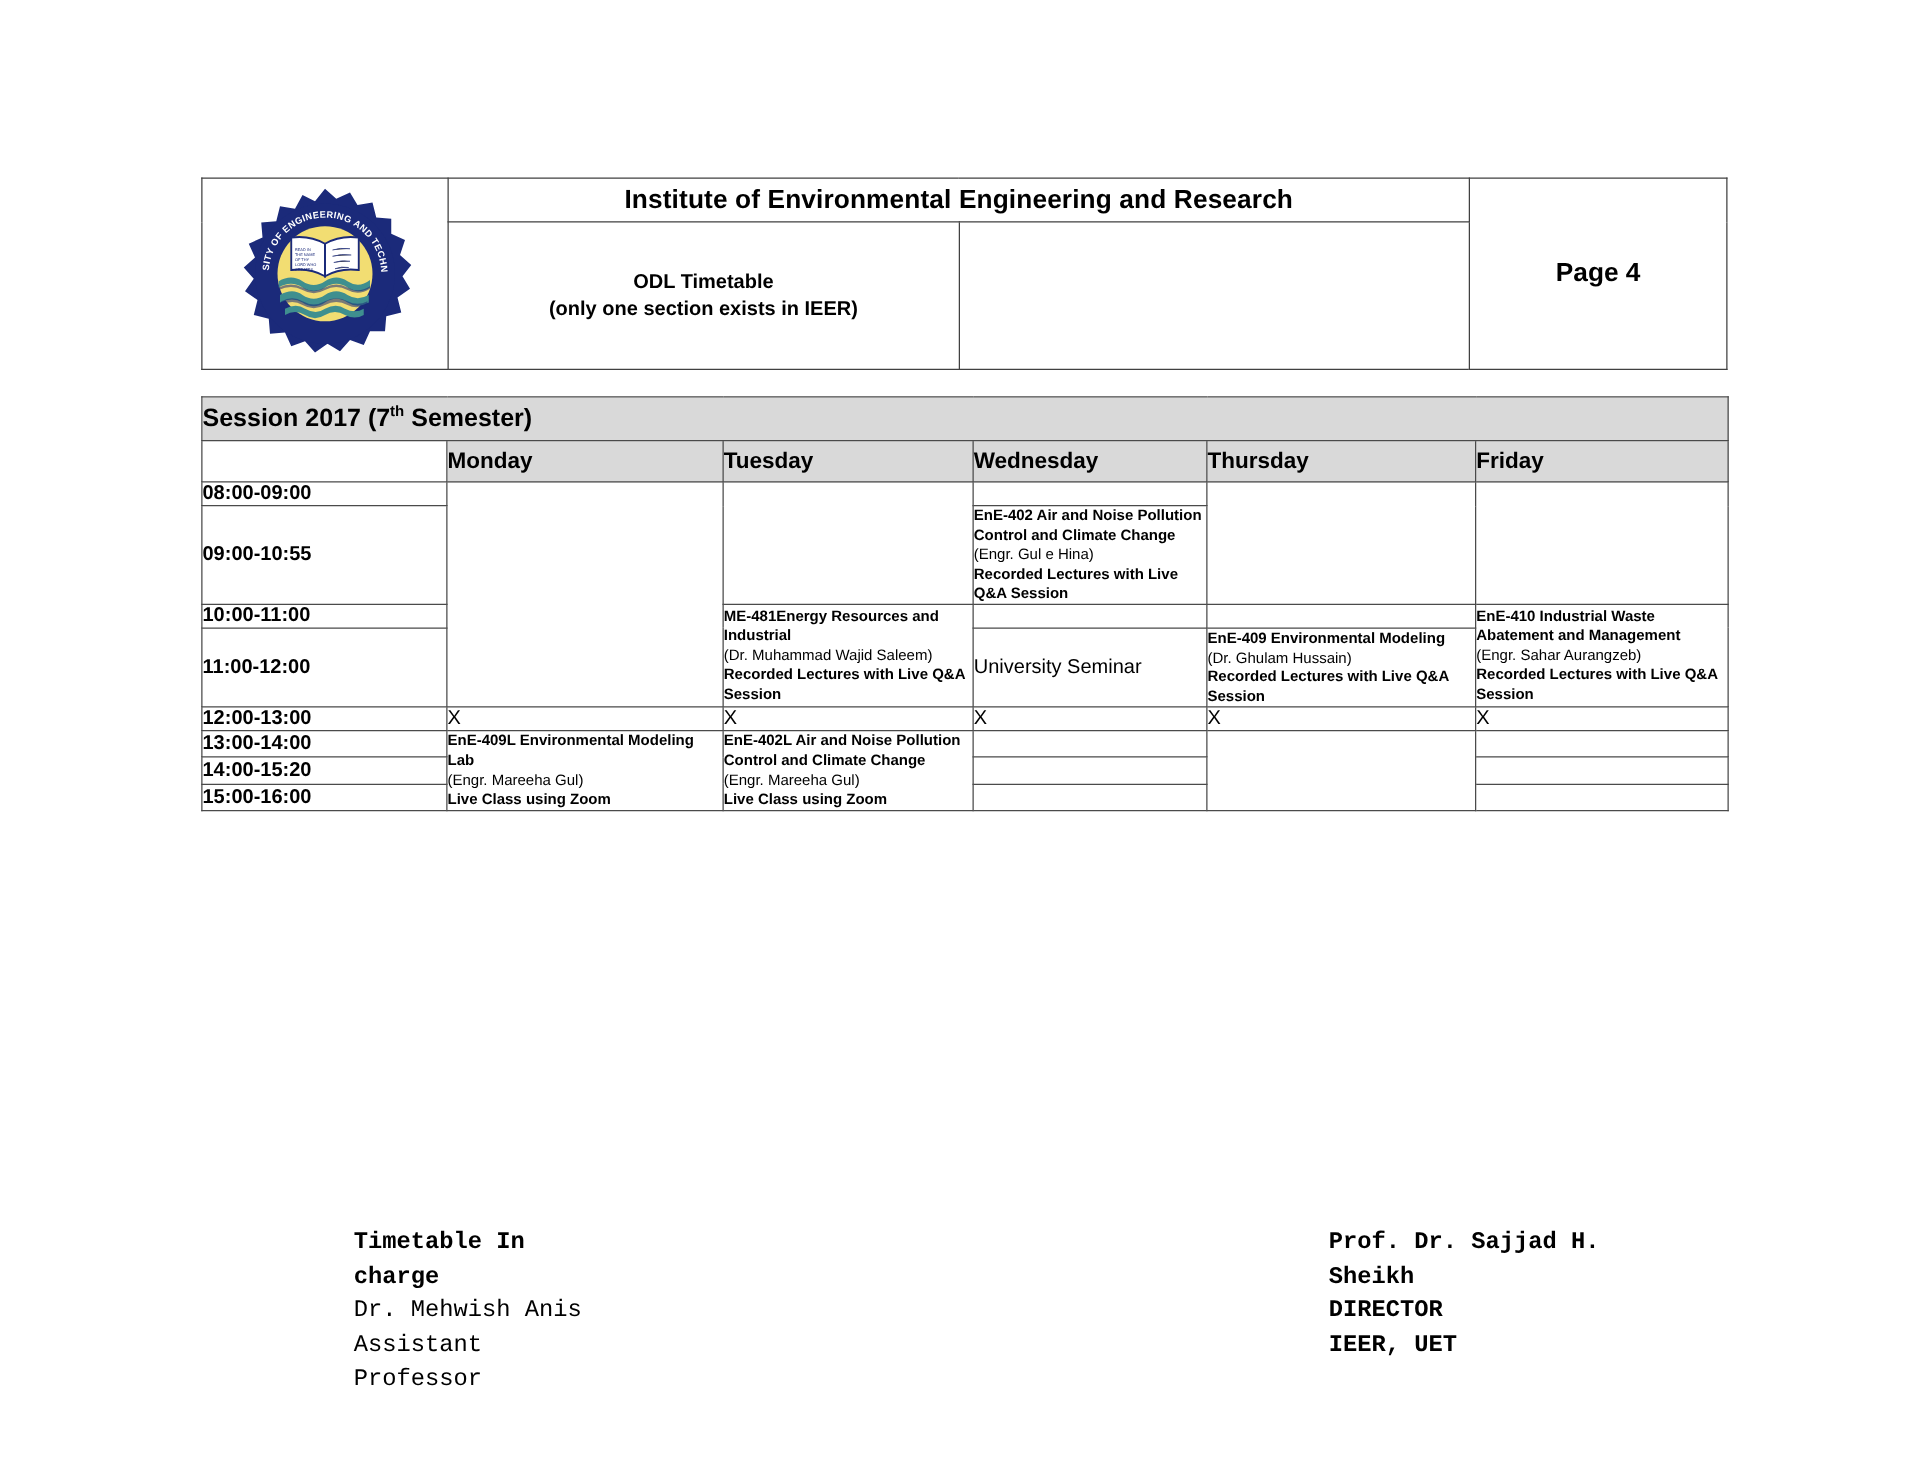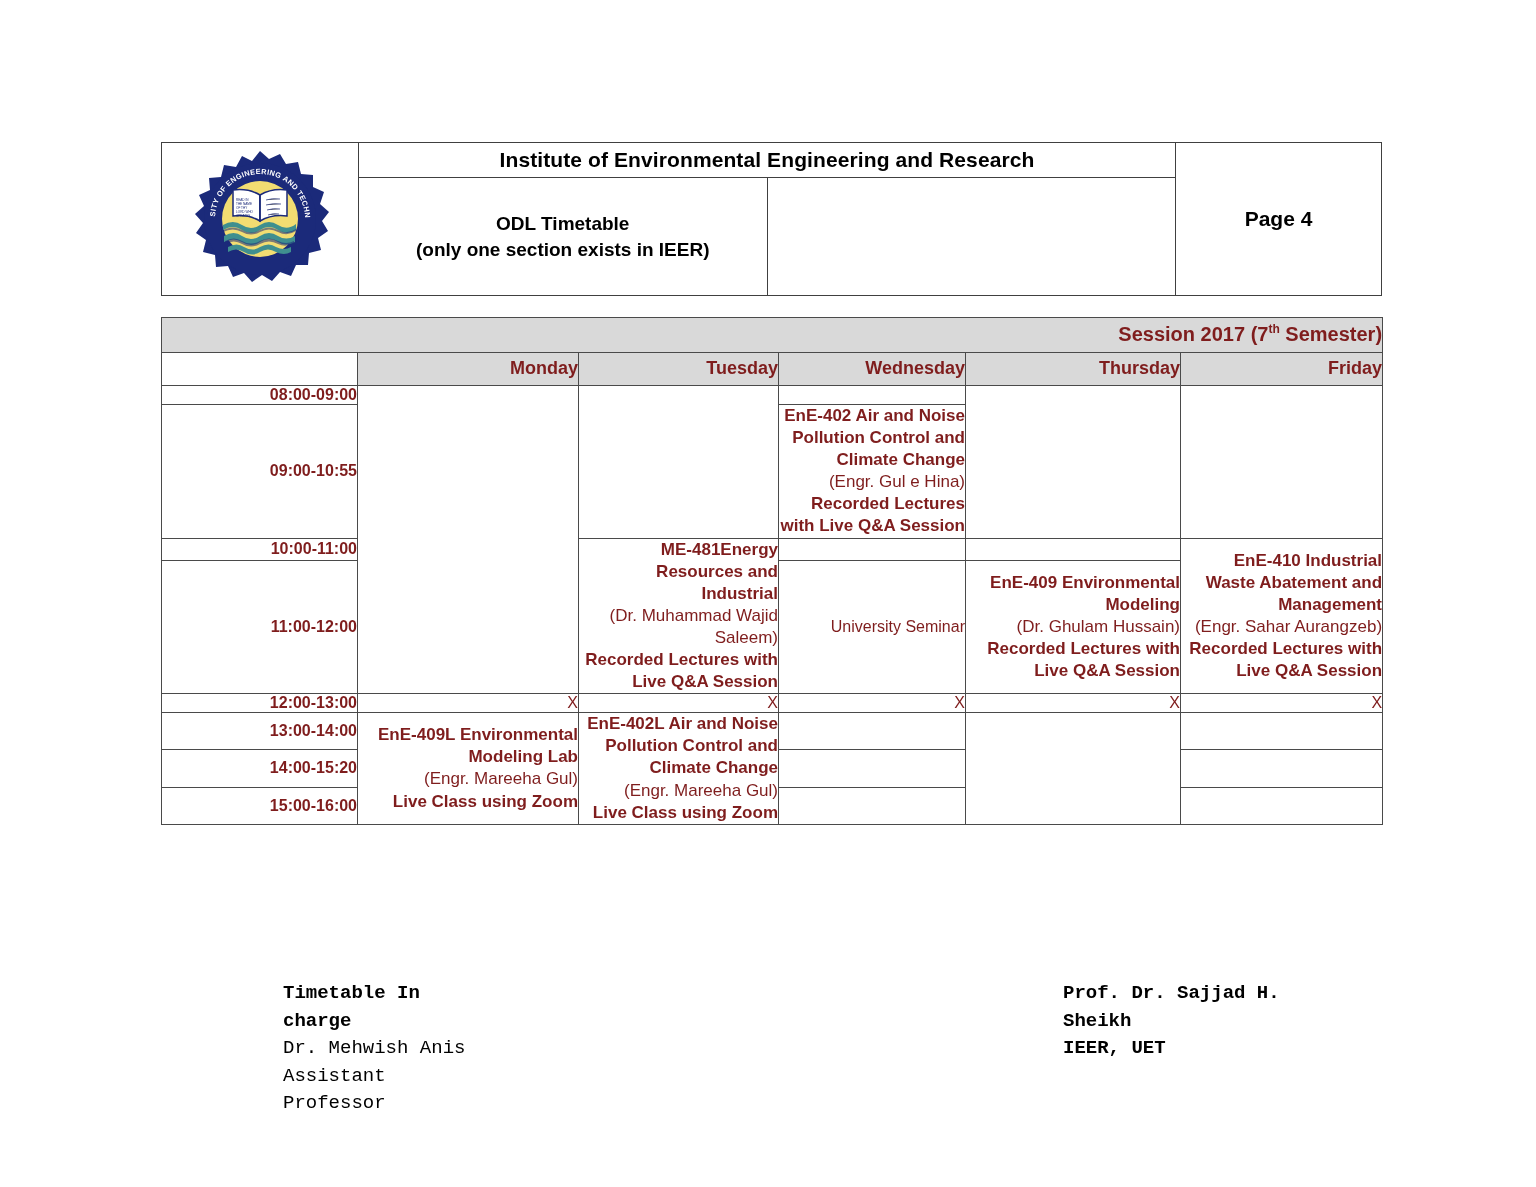--- a/index.html
+++ b/index.html
@@ -47,21 +47,21 @@
     text-align: center;
     font-size: 21px;
     font-weight: bold;
     height: 34px;
     padding: 3px 4px 5px 4px;
     letter-spacing: 0.1px;
     border-radius: 17px;
   }
   .subtitle-cell {
     text-align: center;
-    font-size: 19px;
+    font-size: 16px;
     font-weight: bold;
     line-height: 1.32;
     padding: 6px 4px;
   }
   .blank-head-cell { width: 215px; }
   .page-cell {
     width: 205px;
     text-align: center;
     font-size: 21px;
     font-weight: bold;
@@ -82,24 +82,24 @@
     position: absolute;
     left: 161px;
     top: 317px;
     width: 1221px;
     border-collapse: collapse;
     table-layout: fixed;
   }
   .tt td, .tt th {
     border: 1.4px solid #4a4a4a;
     padding: 0;
-    text-align: right;
+    text-align: left;
     vertical-align: middle;
     font-size: 16px;
-    color: #7f1d1d;
+    color: #000000;
   }
   .session-row td {
     background: #d9d9d9;
     font-size: 20px;
     font-weight: bold;
     height: 28px;
     padding: 2px 0 4px 0;
   }
   .session-row sup { font-size: 12px; vertical-align: super; }
 
@@ -116,21 +116,21 @@
     font-size: 17px;
     font-weight: bold;
     width: 196px;
     padding: 4px 0;
   }
 
   .cell-body {
     padding: 3px 4px 5px 4px;
     line-height: 1.30;
   }
-  .ln { display: block; font-size: 17px; }
+  .ln { display: block; font-size: 12px; }
   .ln.b { font-weight: bold; }
   .ln.n { font-weight: normal; }
   .x-mark { font-size: 17px; font-weight: normal; padding: 3px 0 5px 0; }
   .plain { font-size: 16px; font-weight: normal; padding: 4px; }
 
   
   col.c-time { width: 196px; }
   col.c-mon  { width: 221px; }
   col.c-tue  { width: 200px; }
   col.c-wed  { width: 187px; }
@@ -343,17 +343,18 @@
     </table>
 
   <div class="footer">
     <div class="sig sig-left">
       <span class="l b">Timetable In charge</span>
       <span class="l n">Dr. Mehwish Anis</span>
       <span class="l n">Assistant Professor</span>
     </div>
     <div class="sig sig-right">
       <span class="l b">Prof. Dr. Sajjad H. Sheikh</span>
+      <span class="l b">DIRECTOR</span>
       <span class="l b">IEER, UET</span>
     </div>
   </div>
 
 </div>
 
 </body></html>

